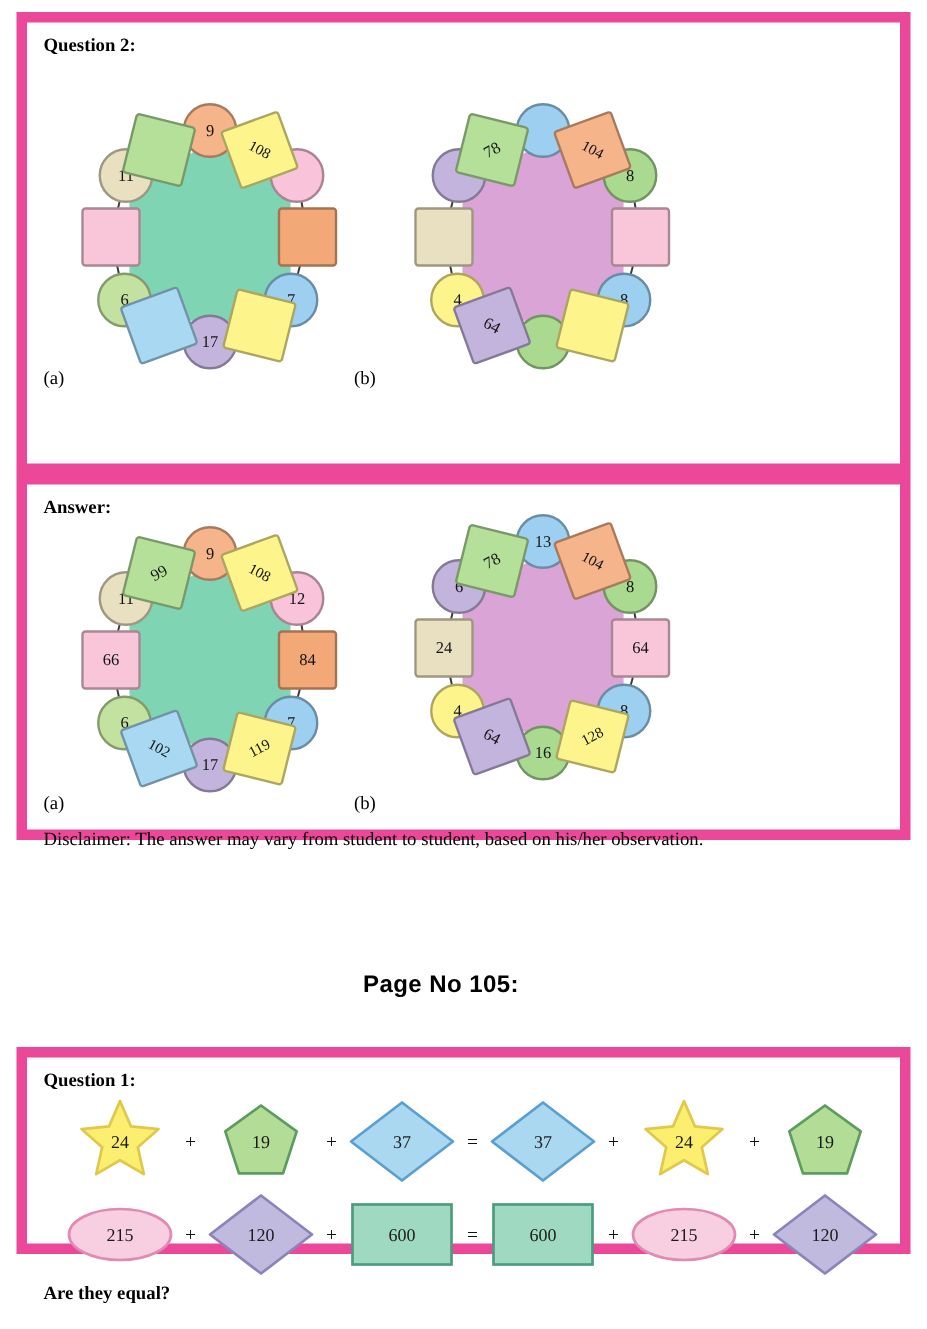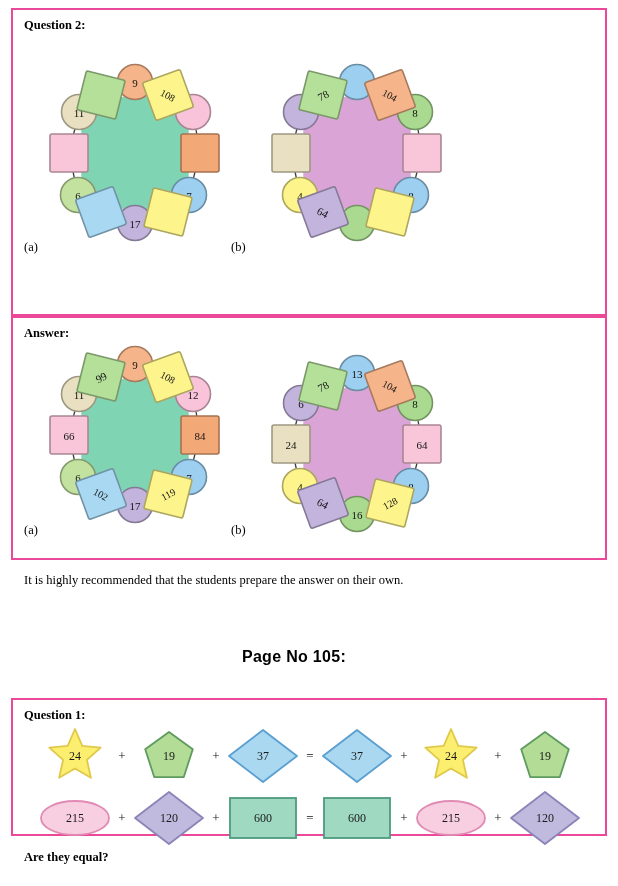--- a/index.html
+++ b/index.html
@@ -12,21 +12,21 @@
     height: 886px;
     position: relative;
     font-family: "Liberation Serif", serif;
     color: #000000;
     overflow: hidden;
   }
   .panel {
     position: absolute;
     left: 11px;
     width: 596px;
-    border: 2px solid #ec4899;
+    border: 7px solid #ec4899;
     box-sizing: border-box;
     background: #ffffff;
   }
   #panel-question2 { top: 8px;  height: 308px; }
   #panel-answer    { top: 316px; height: 244px; }
   #panel-question1 { top: 698px; height: 138px; }
 
   .hdr {
     font-weight: bold;
     font-size: 12.5px;
@@ -299,21 +299,21 @@
         <g transform="translate(64,150) rotate(28)">
           <rect x="-20" y="-20" width="40" height="40" rx="2" fill="#a8d8f2" stroke="#7293a5" stroke-width="1.6" transform="rotate(42)"></rect>
           <text x="0" y="0.5" class="node-text small">102</text>
         </g>
         <g transform="translate(131,150) rotate(-28)">
           <rect x="-20" y="-20" width="40" height="40" rx="2" fill="#fdf48c" stroke="#aca65f" stroke-width="1.6" transform="rotate(42)"></rect>
           <text x="0" y="0.5" class="node-text small">119</text>
         </g>
       </svg>
     </div>
-  <div class="hexwrap" id="hex-a-b" style="left:246px; top:35px;">
+  <div class="hexwrap" id="hex-a-b" style="left:246px; top:18px;">
       <svg width="196" height="180" viewBox="0 0 196 180">
         <polygon points="98.0,27.8 151.7,59.4 151.7,122.6 98.0,154.2 44.3,122.6 44.3,59.4" fill="#dba4d6" stroke="none"></polygon>
         <line x1="42" y1="50" x2="64" y2="33" stroke="#3b3b3b" stroke-width="1.3"></line>
         <line x1="64" y1="33" x2="98" y2="20" stroke="#3b3b3b" stroke-width="1.3"></line>
         <line x1="98" y1="20" x2="131" y2="33" stroke="#3b3b3b" stroke-width="1.3"></line>
         <line x1="131" y1="33" x2="156" y2="50" stroke="#3b3b3b" stroke-width="1.3"></line>
         <line x1="156" y1="50" x2="163" y2="91" stroke="#3b3b3b" stroke-width="1.3"></line>
         <line x1="163" y1="91" x2="152" y2="133" stroke="#3b3b3b" stroke-width="1.3"></line>
         <line x1="152" y1="133" x2="131" y2="150" stroke="#3b3b3b" stroke-width="1.3"></line>
         <line x1="131" y1="150" x2="98" y2="161" stroke="#3b3b3b" stroke-width="1.3"></line>
@@ -368,21 +368,21 @@
         <g transform="translate(131,150) rotate(-28)">
           <rect x="-20" y="-20" width="40" height="40" rx="2" fill="#fdf48c" stroke="#aca65f" stroke-width="1.6" transform="rotate(42)"></rect>
           <text x="0" y="0.5" class="node-text small">128</text>
         </g>
       </svg>
     </div>
 
   <div class="label-a" style="left:11px; top:205px;">(a)</div>
   <div class="label-b" style="left:218px; top:205px;">(b)</div>
 
-  <div class="body-text" style="left:11px; top:255px; width:572px;">It is highly recommended that the students prepare the answer on their own.</div>
+  <div class="body-text" style="left:11px; top:229px; width:572px;">Disclaimer: The answer may vary from student to student, based on his/her observation.</div>
 </div>
 
 <div class="pageno">Page No 105:</div>
 
 <div class="panel" id="panel-question1">
   <div class="hdr q1-title">Question 1:</div>
   <div class="shape-row" id="row1" style="left:24px; top:28px;">
       <div class="shape-cell">
         <svg width="76" height="56" viewBox="0 0 76 56">
           <polygon points="38.0,1.0 45.3,17.9 63.7,19.7 49.9,31.9 53.9,49.8 38.0,40.5 22.1,49.8 26.1,31.9 12.3,19.7 30.7,17.9" fill="#fcee6e" stroke="#e0c84a" stroke-width="1.8" stroke-linejoin="round"></polygon>

